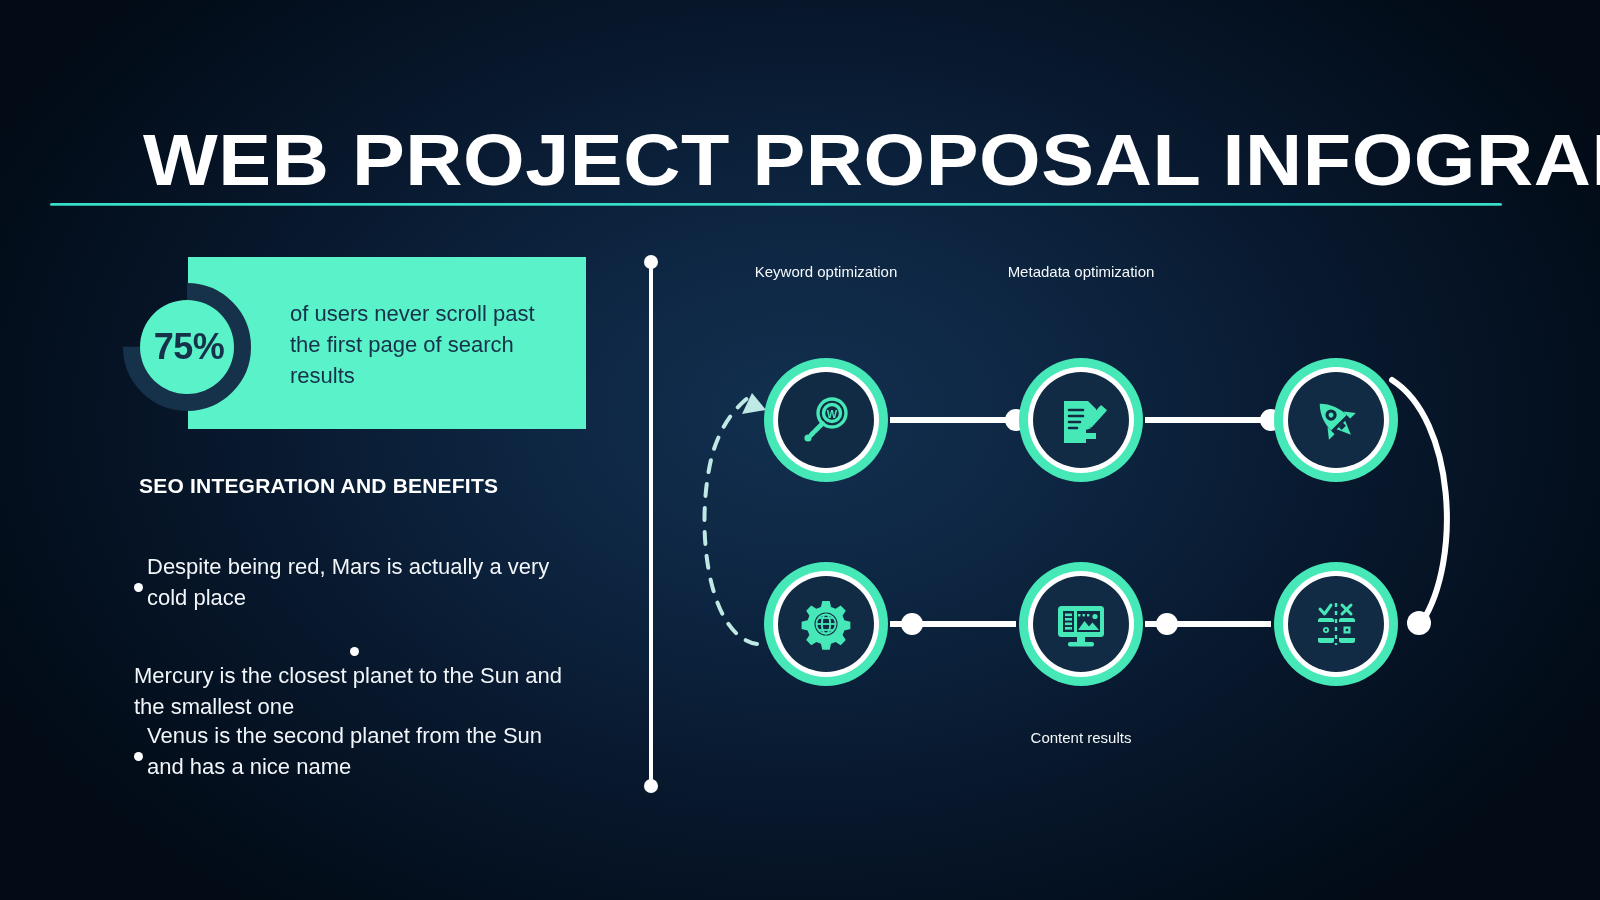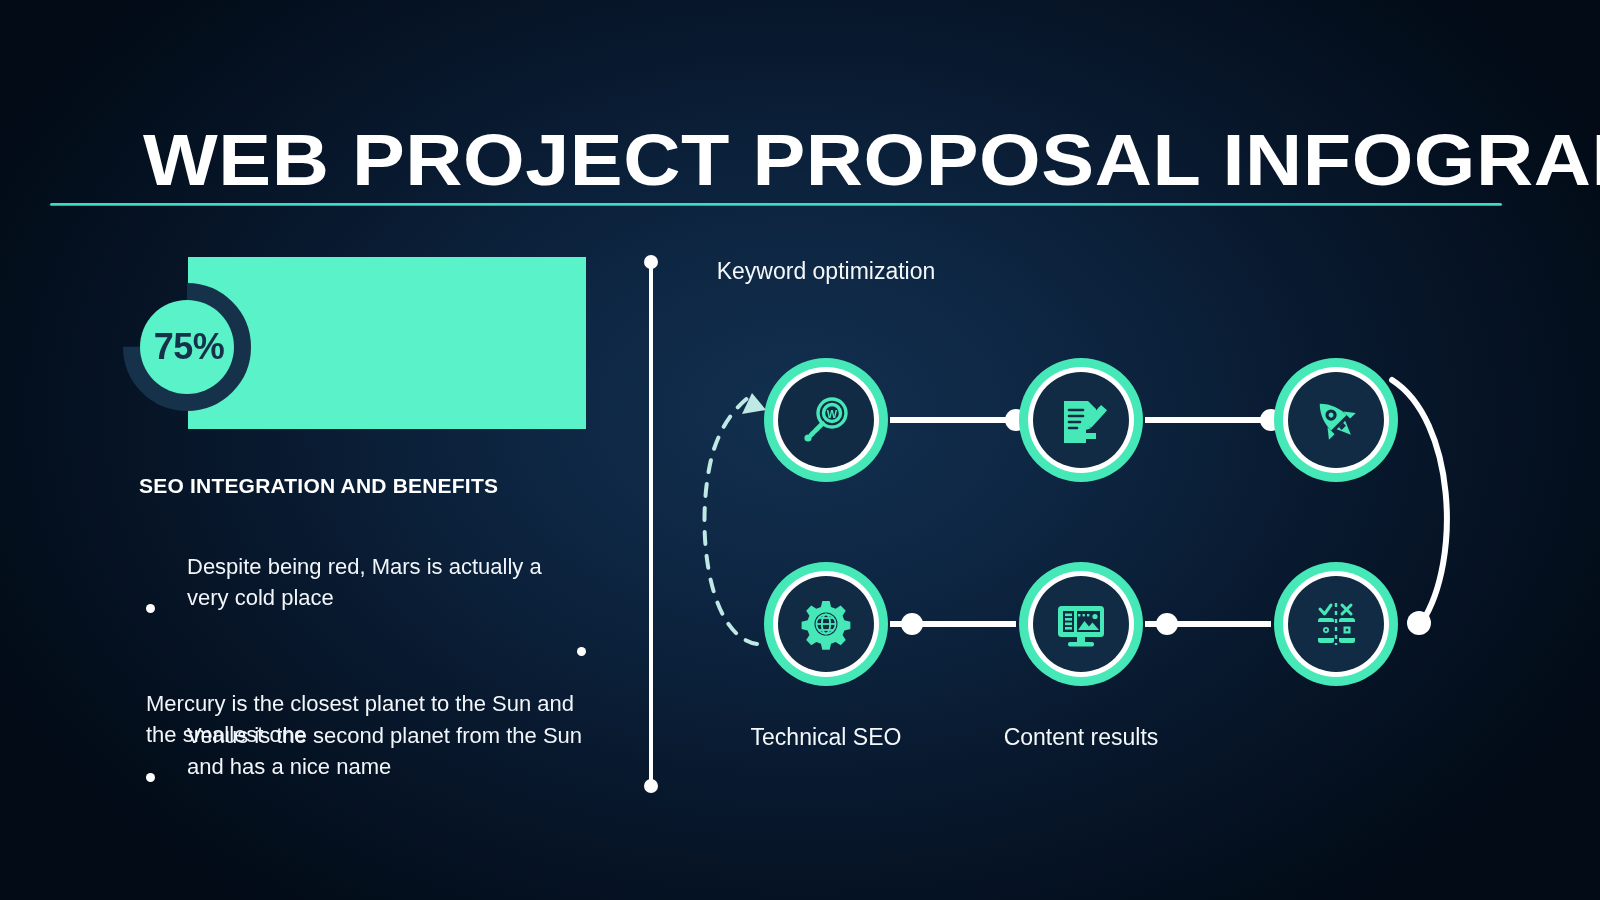--- a/index.html
+++ b/index.html
@@ -55,22 +55,22 @@
     letter-spacing:-0.5px;
     padding-left:4px;
   }
 
   
   #list-heading {
     position:absolute; left:139px; top:474px;
     font-size:21px; font-weight:bold; color:#ffffff; letter-spacing:0.2px;
   }
   .bullet-row {
-    position:absolute; left:146px; width:440px;
-    display:flex; align-items:flex-end; gap:32px;
+    position:absolute; left:134px; width:440px;
+    display:flex; align-items:center; gap:4px;
   }
   .bullet-dot {
     width:9px; height:9px; border-radius:50%; background:#ffffff;
     margin-top:11px; flex:0 0 auto;
   }
   .bullet-text {
     font-size:22px; line-height:31px; color:#f2f6fa; font-weight:400;
   }
   #bullet-0 { top:551px; }
   #bullet-1 { top:636px;flex-direction:column; }
@@ -98,21 +98,21 @@
   .node-inner {
     position:relative; z-index:2;
     width:96px; height:96px; border-radius:50%;
     background:#122b44;
     display:flex; align-items:center; justify-content:center;
   }
   .node-inner svg { display:block; }
 
   .node-label {
     position:absolute; width:240px; text-align:center;
-    font-size:23px; line-height:31px; color:#f4f8fb; font-weight:400;
+    font-size:15px; line-height:31px; color:#f4f8fb; font-weight:400;
   }
 
   #node-0 { left:764px; top:358px; }
   #node-1 { left:1019px; top:358px; }
   #node-2 { left:1274px; top:358px; }
   #node-3 { left:764px; top:562px; }
   #node-4 { left:1019px; top:562px; }
   #node-5 { left:1274px; top:562px; }
 
   #label-0 { left:706px; top:256px; }
@@ -124,20 +124,21 @@
 </style>
 </head>
 <body>
 
 <div id="stage">
 
   <div id="title">WEB PROJECT PROPOSAL INFOGRAPHICS</div>
   <div id="title-rule"></div>
 
   <div id="stat-box"></div>
+  <div id="stat-text">of users never scroll past the first page of search results</div>
 
   <div id="donut">
     <svg width="130" height="130" viewBox="0 0 130 130">
 
       <circle cx="65" cy="65" r="54" fill="none" stroke="#16314a" stroke-width="20" stroke-dasharray="254.4 84.8" stroke-dashoffset="0" transform="rotate(-90 65 65)" stroke-linecap="butt"></circle>
 
       <circle cx="65" cy="65" r="47" fill="#5af2c8"></circle>
     </svg>
     <div id="donut-label">75%</div>
   </div>
@@ -304,17 +305,17 @@
 
           <rect x="33" y="23" width="16" height="25" rx="2.5" fill="#46e8b8"></rect>
           <rect x="33" y="27" width="16" height="16" fill="#122b44"></rect>
           <rect x="37.5" y="31.5" width="7" height="7" fill="#46e8b8"></rect>
           <rect x="39.8" y="33.8" width="2.4" height="2.4" fill="#122b44"></rect>
         </svg>
       </div>
     </div>
 
     <div class="node-label" id="label-0">Keyword optimization</div>
-    <div class="node-label" id="label-3">Technical SEO</div>
+    <div class="node-label" id="label-1">Metadata optimization</div>
     <div class="node-label" id="label-4">Content results</div>
   </div>
 
 </div>
 
 </body></html>

